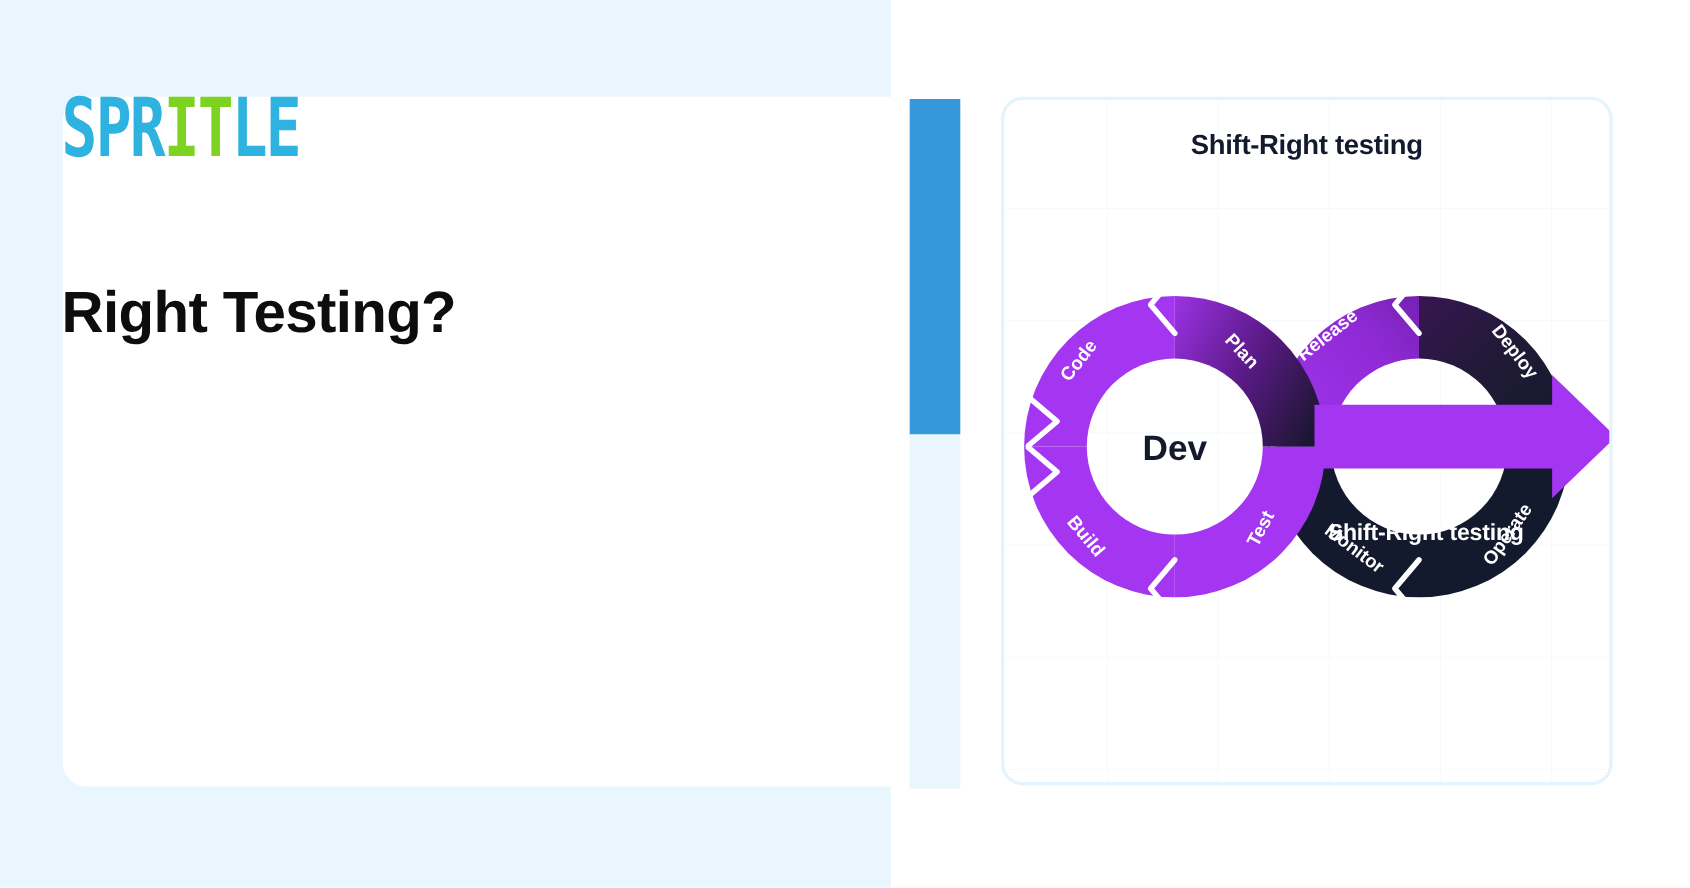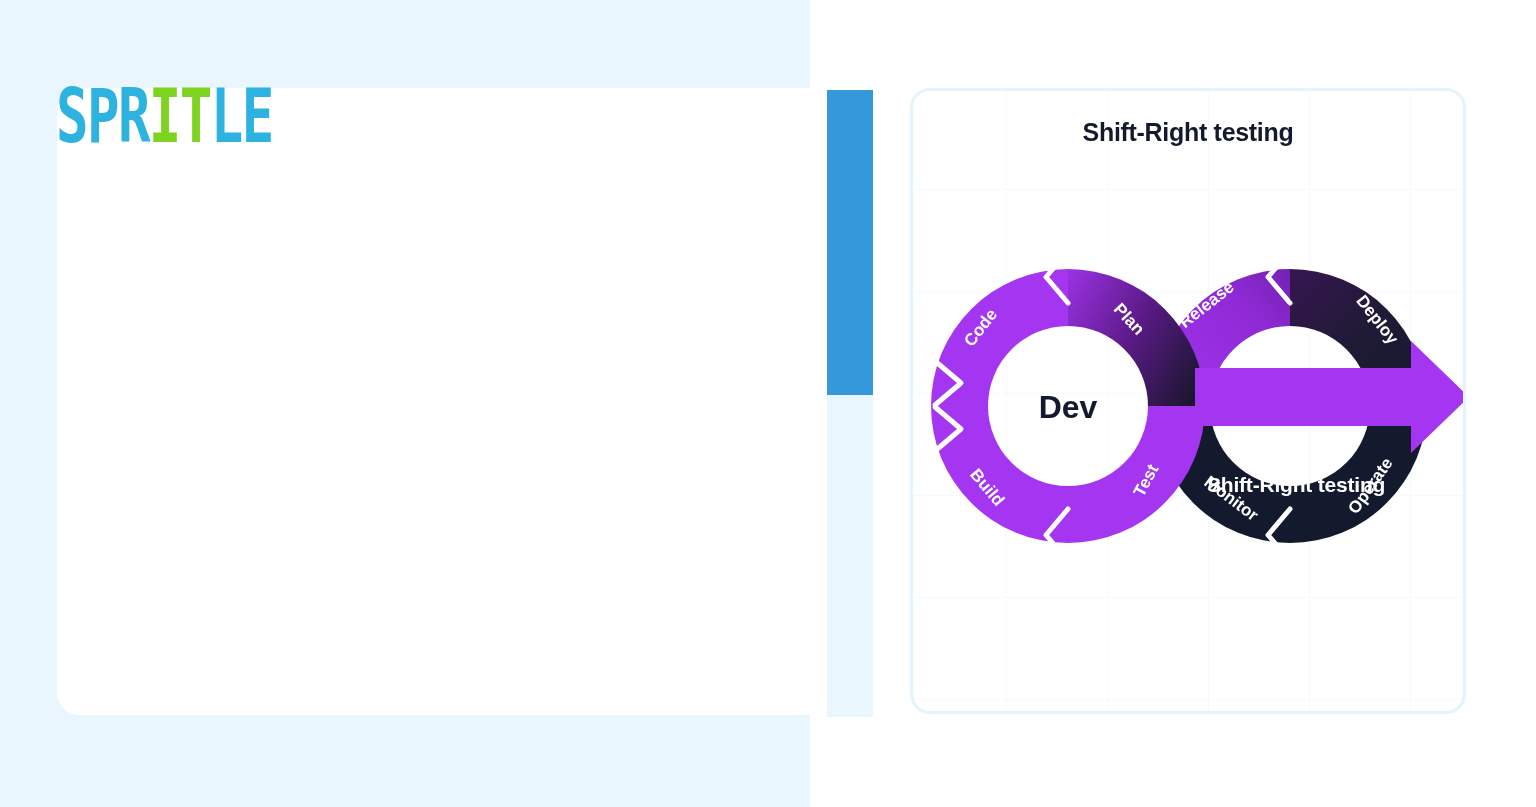--- a/index.html
+++ b/index.html
@@ -150,20 +150,21 @@
 
 <div class="left-backdrop"></div>
 
 <div class="hero-card"></div>
 
 <div class="logo">
   <span class="seg-a">SPR</span><span class="seg-b">IT</span><span class="seg-c">LE</span>
 </div>
 
 <div class="headline">
+  <span class="line">Right Testing?</span>
 </div>
 
 <div class="accent-bar"></div>
 <div class="accent-bar-light"></div>
 
 <div class="info-panel">
   <div class="grid-bg"></div>
 
   <div class="panel-title">Shift-Right testing</div>
 

